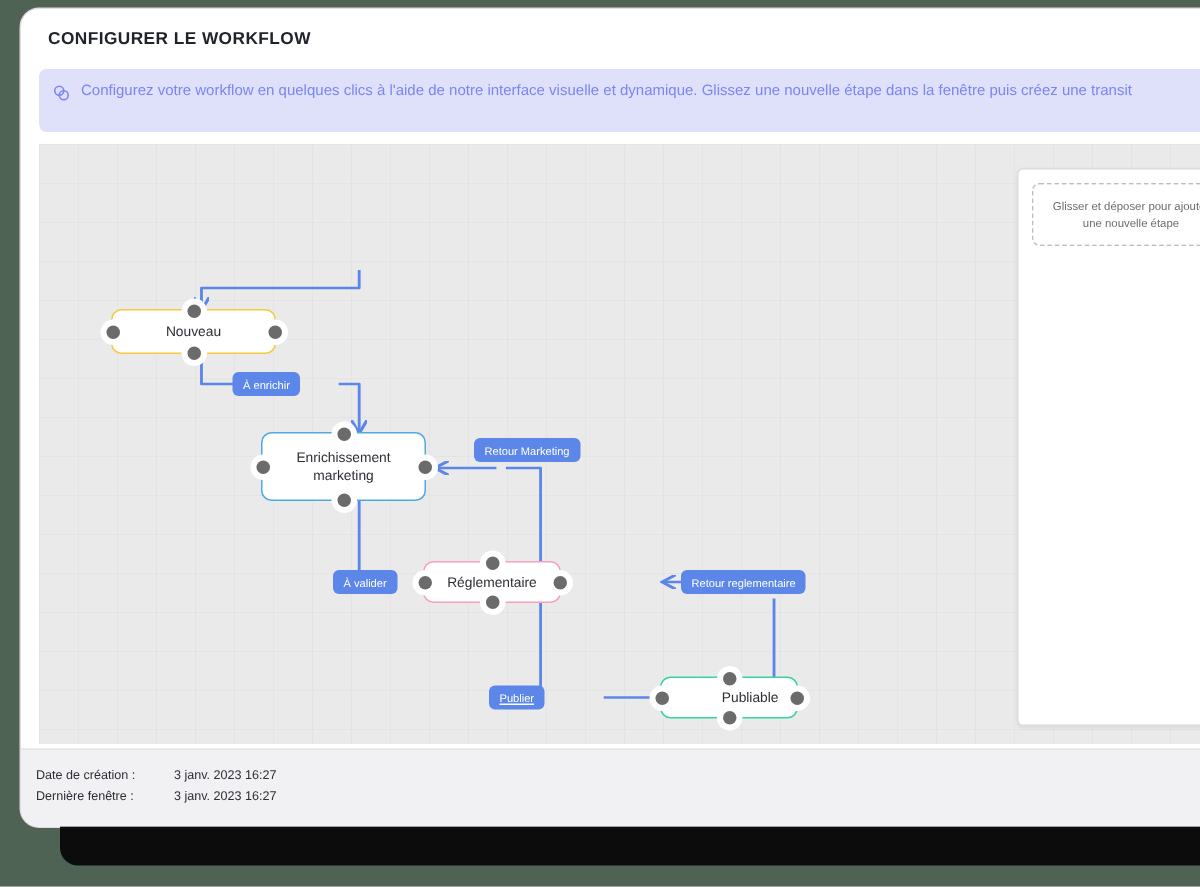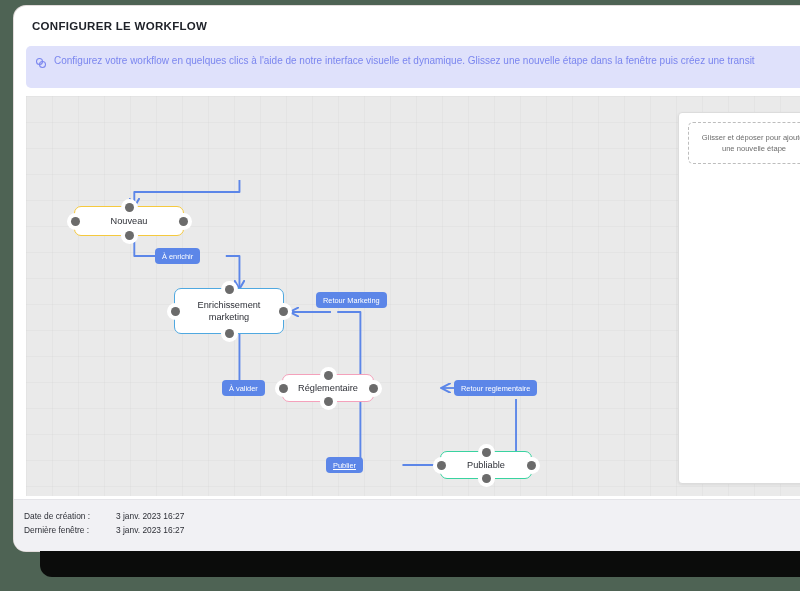--- a/index.html
+++ b/index.html
@@ -120,21 +120,21 @@
     text-align: center;
     font-size: 9.2px;
     color: #2d2f36;
     line-height: 12px;
   }
   .node .node-label { padding: 0 12px; }
 
   .node.n-yellow      { border: 1.6px solid #f5c93e; }
   .node.n-blue        { border: 1.6px solid #4fa8e0; justify-content: flex-end; }
   .node.n-pink        { border: 1.6px solid #f4a1bb; }
-  .node.n-green       { border: 1.6px solid #39d3a0; }
+  .node.n-green       { border: 1.6px solid #39d3a0; justify-content: flex-end; }
 
   
   .handle {
     position: absolute;
     width: 9px; height: 9px;
     border-radius: 50%;
     background: #6b6b6b;
     box-shadow: 0 0 0 4px #ffffff;
   }
   .h-top    { top: -4.5px;  left: 50%; margin-left: -4.5px; }

